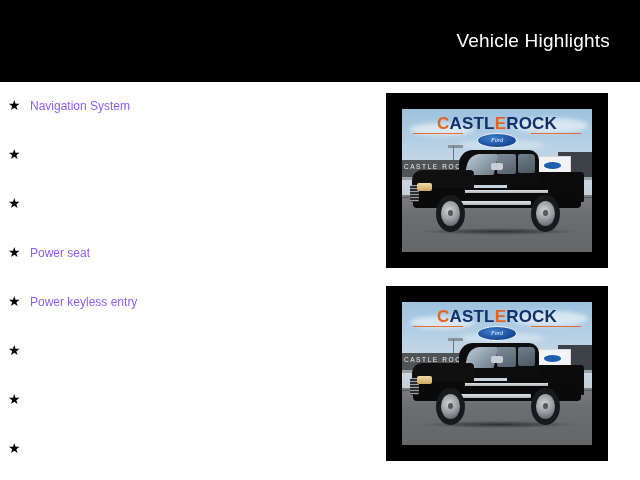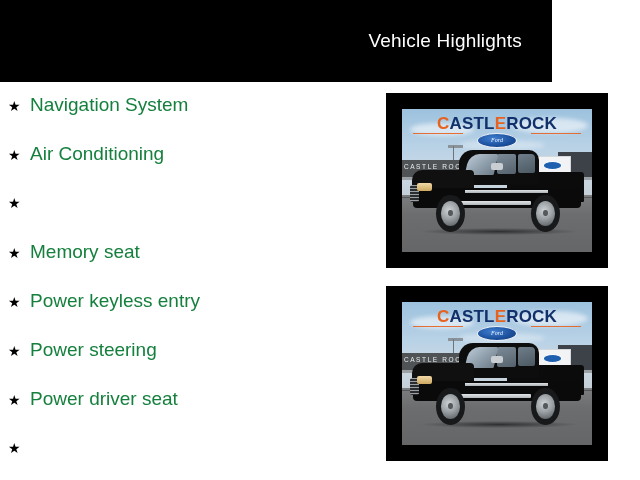--- a/index.html
+++ b/index.html
@@ -13,21 +13,21 @@
     font-family: "Liberation Sans", sans-serif;
     overflow: hidden;
     position: relative;
   }
 
   
   #header-bar {
     position: absolute;
     left: 0;
     top: 0;
-    width: 552px;
+    width: 640px;
     height: 82px;
     background: #000000;
     text-align: center;
   }
   #header-title {
     position: absolute;
     right: 30px;
     top: 29px;
     color: #ffffff;
     font-size: 19px;
@@ -57,22 +57,22 @@
   .feature-star {
     display: inline-block;
     width: 22px;
     color: #000000;
     font-size: 14px;
     line-height: 20px;
     text-align: left;
     flex: 0 0 22px;
   }
   .feature-label {
-    color: #15803d;
-    font-size: 19px;
+    color: #8b5cf6;
+    font-size: 12px;
     line-height: 20px;
   }
 
   
   .photo-frame {
     position: absolute;
     background: #000000;
     padding: 16px;
     box-sizing: border-box;
   }
@@ -290,45 +290,42 @@
 
 <ul id="feature-list">
 
   <li class="feature-item" style="top:13px;">
     <span class="feature-star">★</span>
     <span class="feature-label">Navigation System</span>
   </li>
 
   <li class="feature-item" style="top:62px;">
     <span class="feature-star">★</span>
-    <span class="feature-label">Air Conditioning</span>
   </li>
 
   <li class="feature-item" style="top:111px;">
     <span class="feature-star">★</span>
   </li>
 
   <li class="feature-item" style="top:160px;">
     <span class="feature-star">★</span>
-    <span class="feature-label">Memory seat</span>
+    <span class="feature-label">Power seat</span>
   </li>
 
   <li class="feature-item" style="top:209px;">
     <span class="feature-star">★</span>
     <span class="feature-label">Power keyless entry</span>
   </li>
 
   <li class="feature-item" style="top:258px;">
     <span class="feature-star">★</span>
-    <span class="feature-label">Power steering</span>
   </li>
 
   <li class="feature-item" style="top:307px;">
     <span class="feature-star">★</span>
-    <span class="feature-label">Power driver seat</span>
   </li>
 
   <li class="feature-item" style="top:356px;">
     <span class="feature-star">★</span>
   </li>
 
 </ul>
 
 <div class="photo-frame" id="photo-frame-1">
   <div class="photo-inner">

